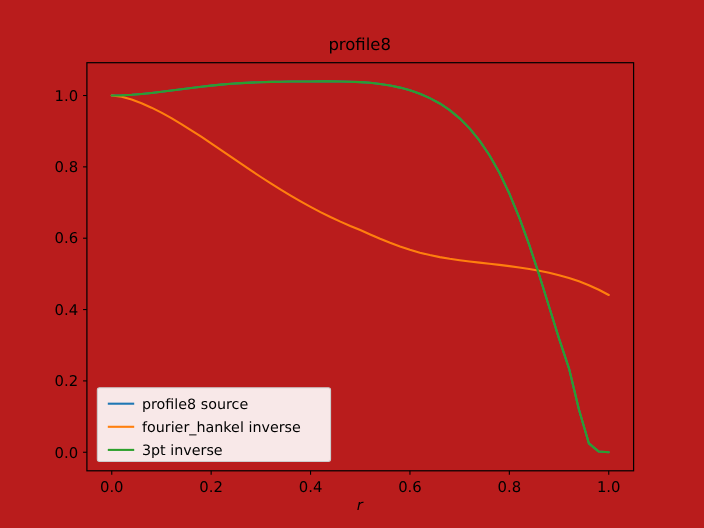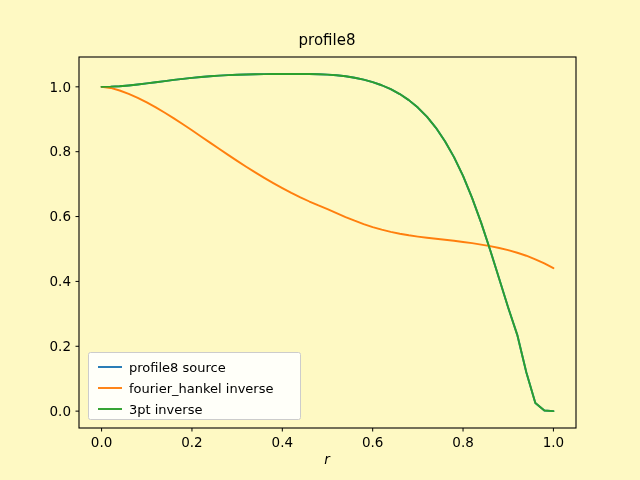--- a/index.html
+++ b/index.html
@@ -4,21 +4,21 @@
 <style>
   html, body {
     margin: 0;
     padding: 0;
     background: #ffffff;
   }
   #figure {
     position: relative;
     width: 640px;
     height: 480px;
-    background: #fef9c3;
+    background: #b91c1c;
     font-family: "DejaVu Sans", sans-serif;
     overflow: hidden;
   }
   #plot-svg {
     position: absolute;
     left: 0;
     top: 0;
     width: 640px;
     height: 480px;
   }

